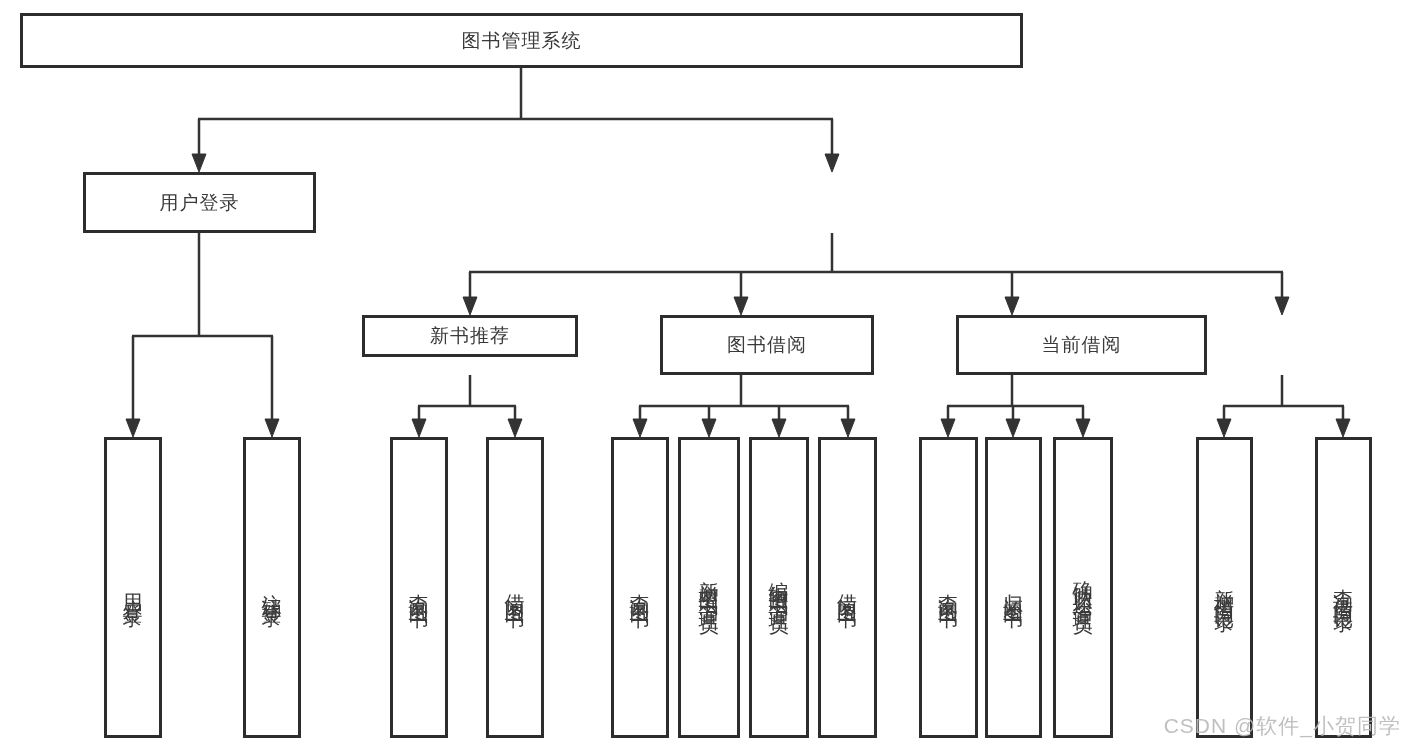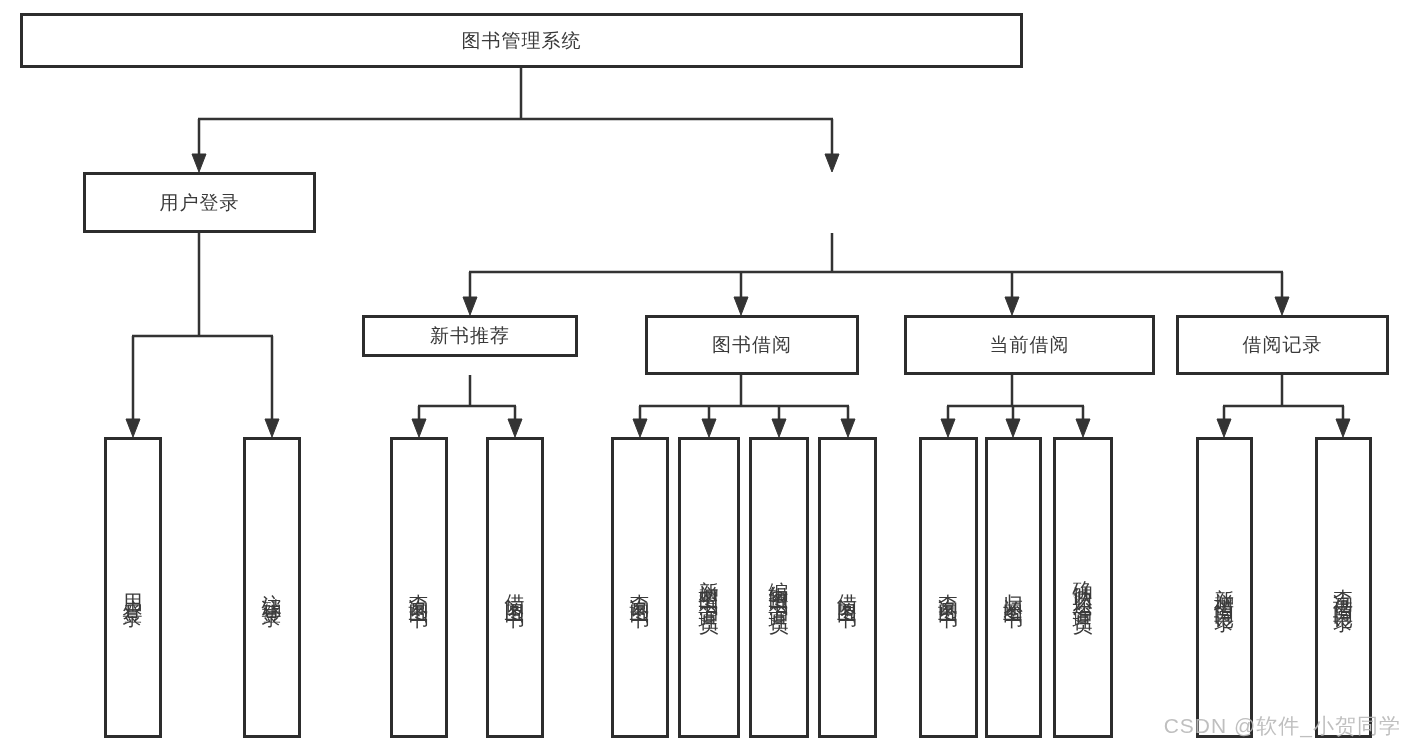--- a/index.html
+++ b/index.html
@@ -147,28 +147,25 @@
     <span class="lbl">图书管理系统</span>
   </div>
 
   <div class="node h" style="left:83px;top:172px;width:233px;height:61px">
     <span class="lbl">用户登录</span>
   </div>
 
   <div class="node h" style="left:362px;top:315px;width:216px;height:42px">
     <span class="lbl">新书推荐</span>
   </div>
-  <div class="node h" style="left:645px;top:315px;width:214px;height:60px">
+  <div class="node h" style="left:660px;top:315px;width:214px;height:60px">
     <span class="lbl">图书借阅</span>
   </div>
-  <div class="node h" style="left:904px;top:315px;width:251px;height:60px">
+  <div class="node h" style="left:956px;top:315px;width:251px;height:60px">
     <span class="lbl">当前借阅</span>
-  </div>
-  <div class="node h" style="left:1176px;top:315px;width:213px;height:60px">
-    <span class="lbl">借阅记录</span>
   </div>
 
   <div class="node v" style="left:104px;top:437px;width:58px;height:301px">
     <span class="lbl">用户登录</span>
   </div>
   <div class="node v" style="left:243px;top:437px;width:58px;height:301px">
     <span class="lbl">注销登录</span>
   </div>
 
   <div class="node v" style="left:390px;top:437px;width:58px;height:301px">

